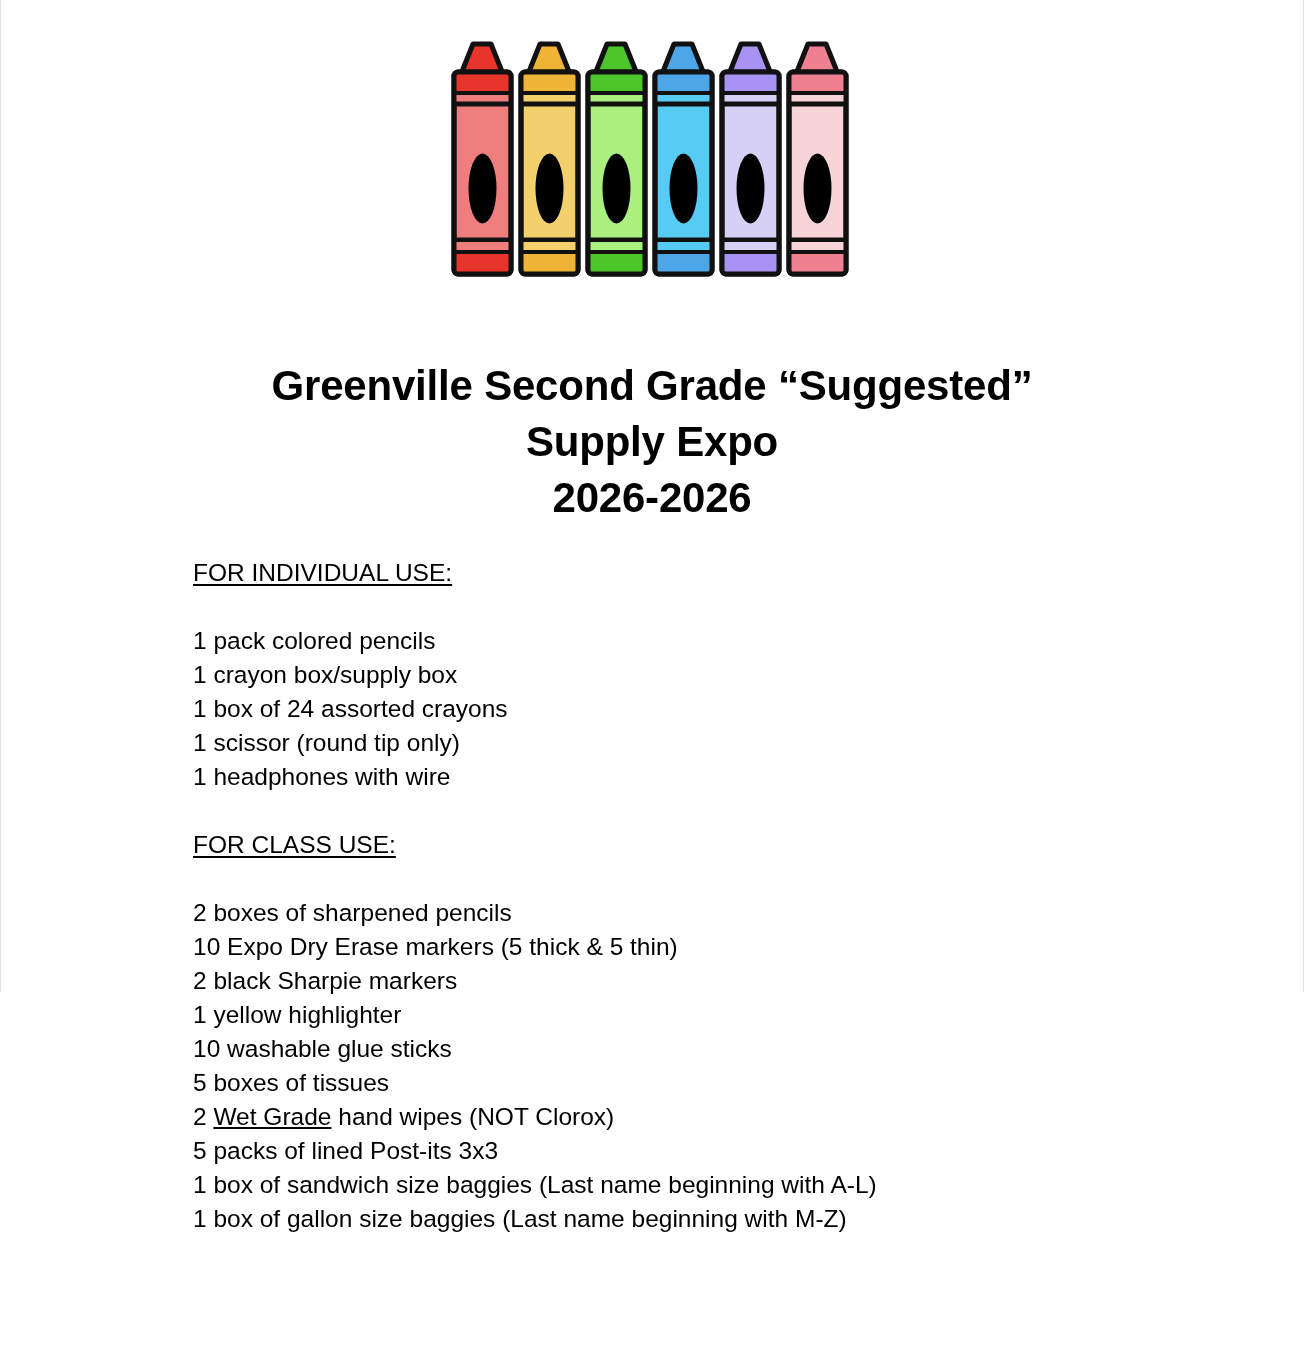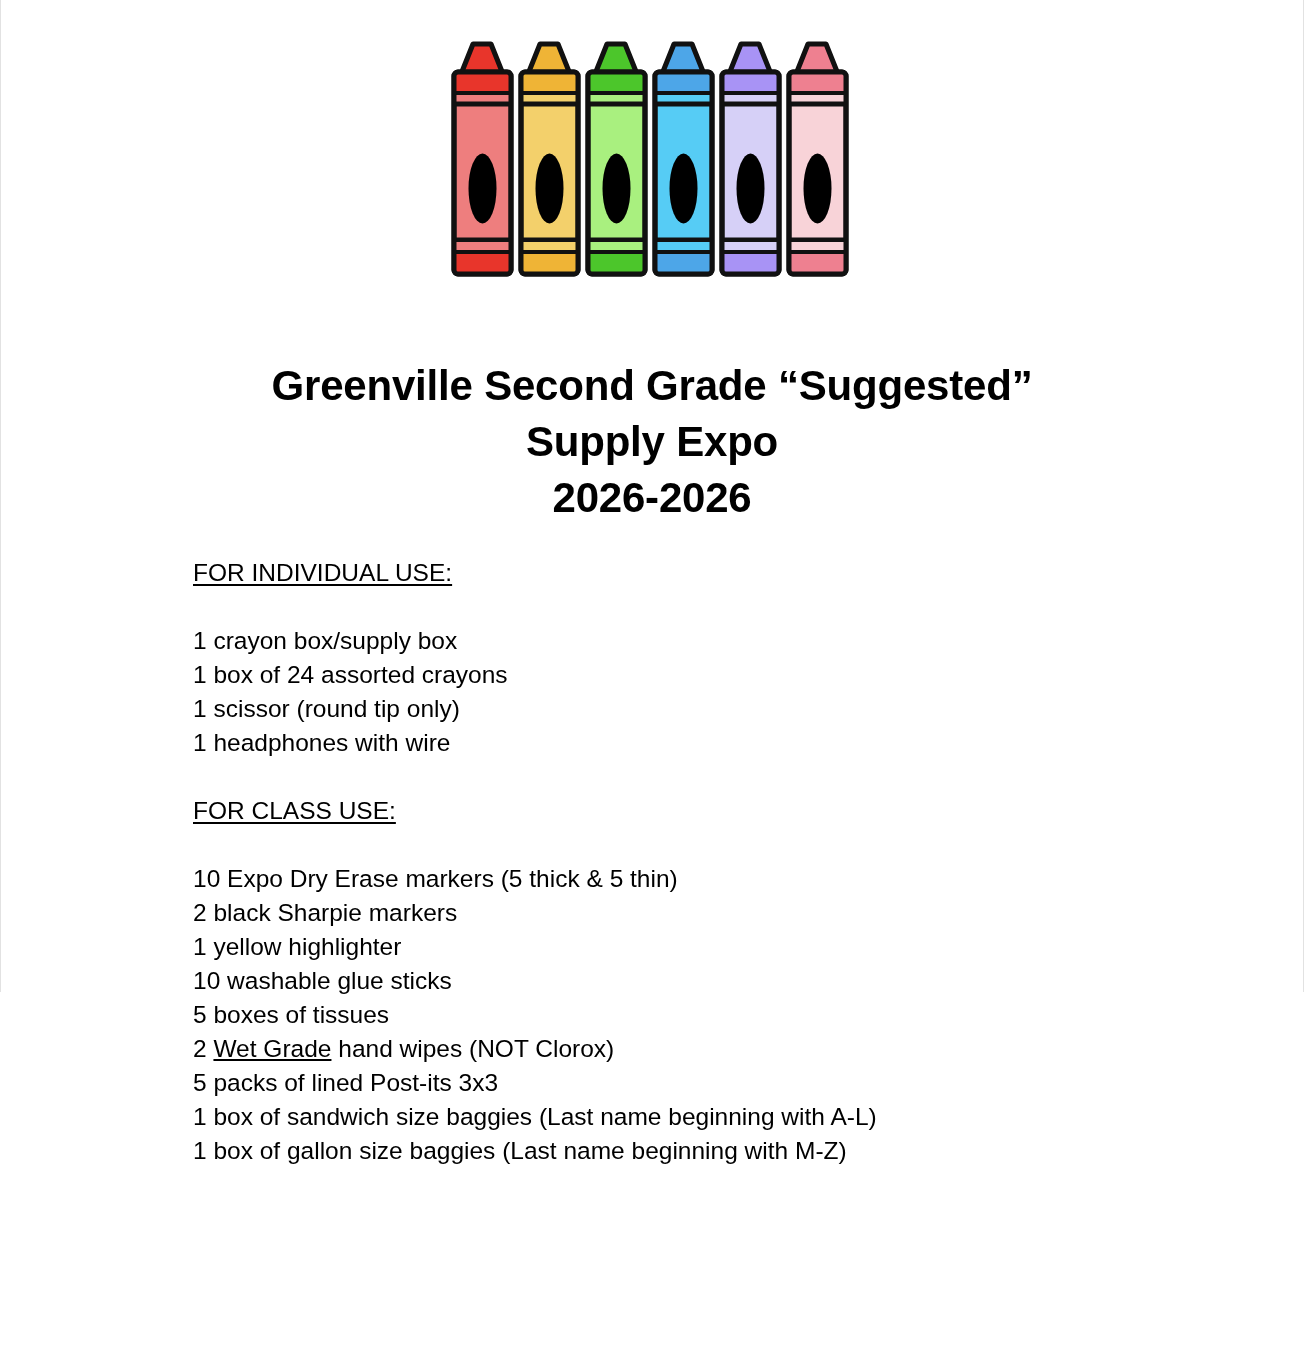--- a/index.html
+++ b/index.html
@@ -270,33 +270,35 @@
     <div class="title-line">Supply Expo</div>
     <div class="title-line">2026-2026</div>
   </div>
 
   <div class="body-block">
 
     <div class="section">
       <div><span class="section-heading">FOR INDIVIDUAL USE:</span></div>
       <div class="spacer-line"></div>
       <ul class="list" id="list-individual">
+          <li>1 pack colored pencils</li>
           <li>1 crayon box/supply box</li>
           <li>1 box of 24 assorted crayons</li>
           <li>1 scissor (round tip only)</li>
           <li>1 headphones with wire</li>
         </ul>
     </div>
 
     <div class="section-gap"></div>
 
     <div class="section">
       <div><span class="section-heading">FOR CLASS USE:</span></div>
       <div class="spacer-line"></div>
       <ul class="list" id="list-class">
+          <li>2 boxes of sharpened pencils</li>
           <li>10 Expo Dry Erase markers (5 thick &amp; 5 thin)</li>
           <li>2 black Sharpie markers</li>
           <li>1 yellow highlighter</li>
           <li>10 washable glue sticks</li>
           <li>5 boxes of tissues</li>
           <li>2 <span class="u">Wet Grade</span> hand wipes (NOT Clorox)</li>
           <li>5 packs of lined Post-its 3x3</li>
           <li>1 box of sandwich size baggies (Last name beginning with A-L)</li>
           <li>1 box of gallon size baggies (Last name beginning with M-Z)</li>
         </ul>

